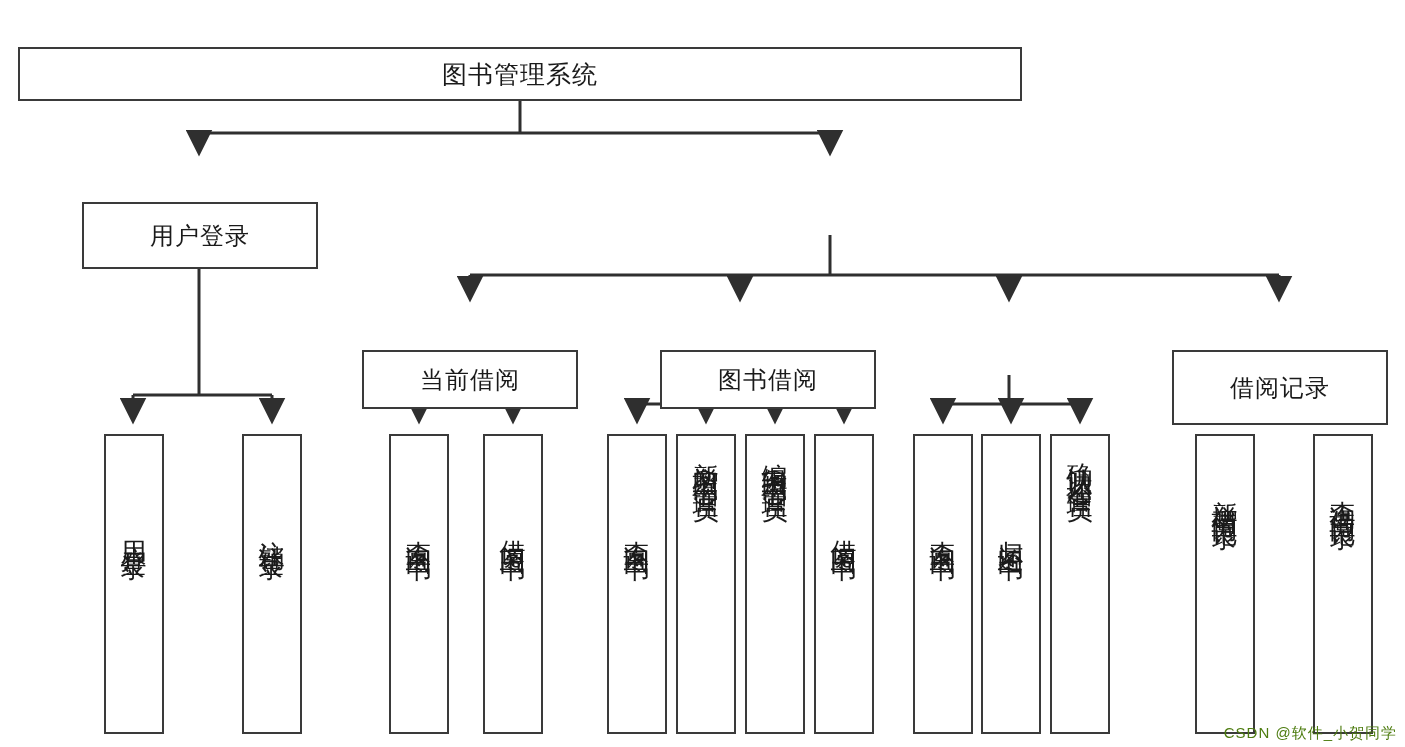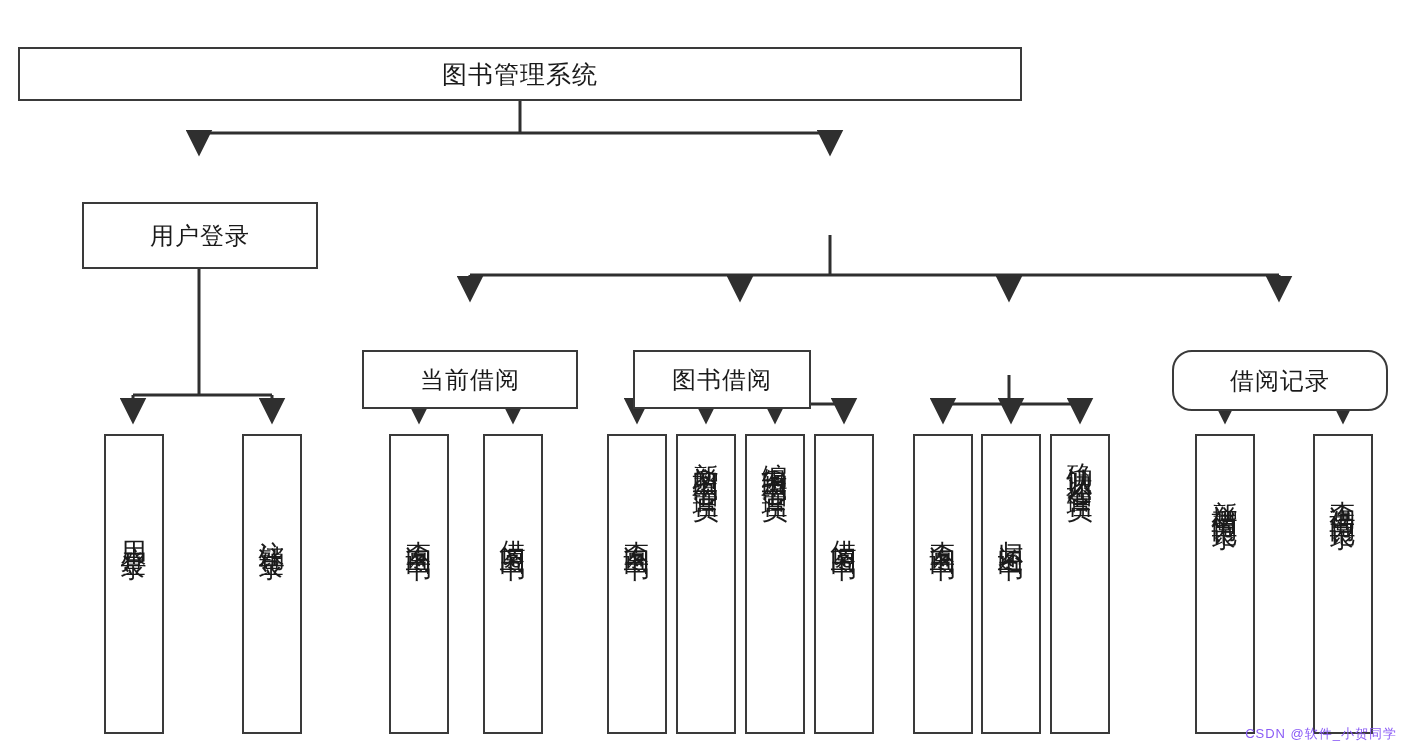--- a/index.html
+++ b/index.html
@@ -32,22 +32,22 @@
     writing-mode:vertical-rl;
     text-orientation:upright;
     line-height:1.0;
     white-space:nowrap;
     letter-spacing:5px;
   }
   .watermark{
     position:absolute;
     right:8px;
     bottom:4px;
-    font-size:13px;
-    color:#8b5cf6;
+    font-size:15px;
+    color:#4d7c0f;
     letter-spacing:1px;
     white-space:nowrap;
   }
 </style>
 </head>
 <body>
 
 <div id="canvas">
 
   <svg class="edges" viewBox="0 0 1405 747">
@@ -104,24 +104,24 @@
     <span>图书管理系统</span>
   </div>
 
   <div class="node horiz" style="left:82px;top:168px;width:236px;height:67px;">
     <span>用户登录</span>
   </div>
 
   <div class="node horiz" style="left:362px;top:316px;width:216px;height:59px;">
     <span>当前借阅</span>
   </div>
-  <div class="node horiz" style="left:633px;top:316px;width:178px;height:59px;">
+  <div class="node horiz" style="left:660px;top:316px;width:216px;height:59px;">
     <span>图书借阅</span>
   </div>
-  <div class="node horiz" style="left:1172px;top:316px;width:216px;height:61px;border-radius:20px;">
+  <div class="node horiz" style="left:1172px;top:316px;width:216px;height:75px;">
     <span>借阅记录</span>
   </div>
 
   <div class="node vert" style="left:104px;top:434px;width:60px;height:300px;padding-top:84px;">
     <span class="vlabel">用户登录</span>
   </div>
   <div class="node vert" style="left:242px;top:434px;width:60px;height:300px;padding-top:84px;">
     <span class="vlabel">注销登录</span>
   </div>
 

